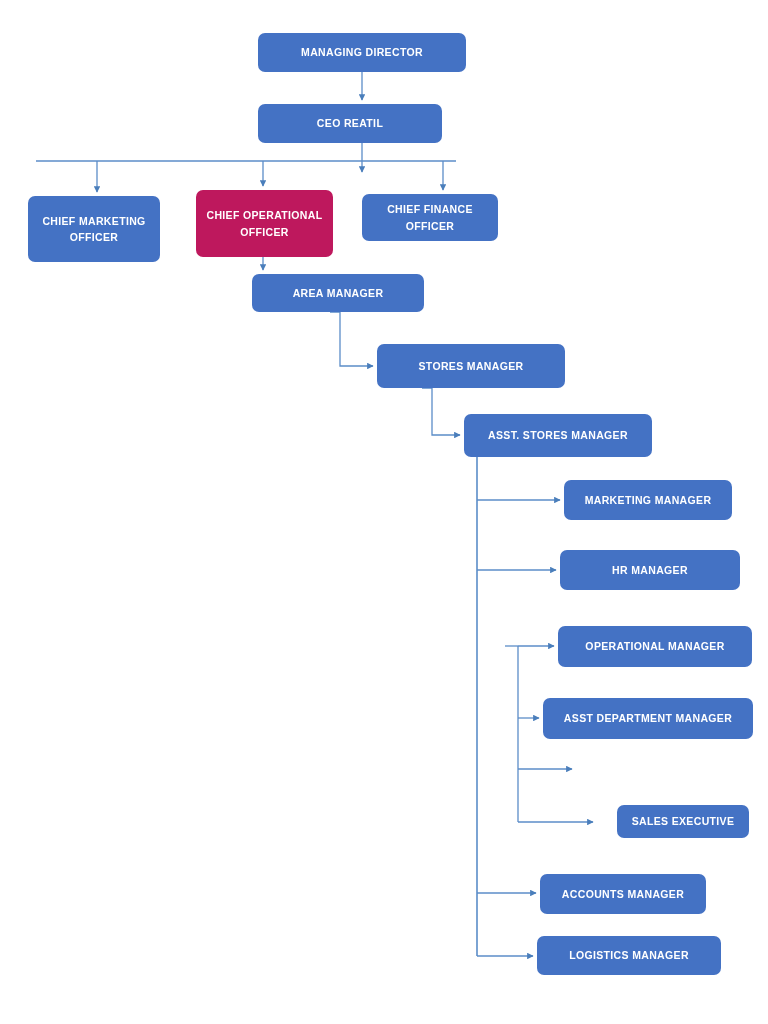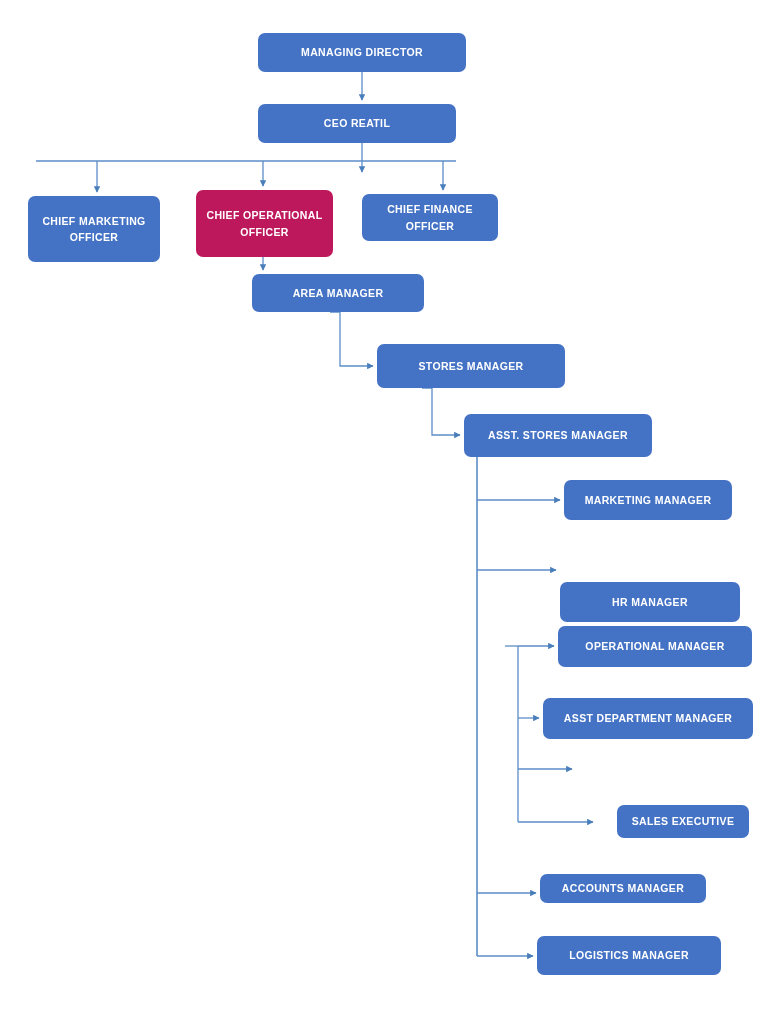--- a/index.html
+++ b/index.html
@@ -90,21 +90,21 @@
       <path d="M 518,646 L 554,646"></path>
       <path d="M 518,718 L 539,718"></path>
       <path d="M 518,769 L 572,769"></path>
       <path d="M 518,822 L 593,822"></path>
     </g>
   </svg>
 
   <div class="node" style="left: 258px; top: 33px; width: 208px; height: 39px; background: rgb(68, 114, 196); color: rgb(255, 255, 255);">
     <span class="label" style="white-space: nowrap;">MANAGING DIRECTOR</span>
   </div>
-  <div class="node" style="left: 258px; top: 104px; width: 198px; height: 39px; background: rgb(68, 114, 196); color: rgb(255, 255, 255);">
+  <div class="node" style="left: 258px; top: 104px; width: 184px; height: 39px; background: rgb(68, 114, 196); color: rgb(255, 255, 255);">
     <span class="label" style="white-space: nowrap;">CEO REATIL</span>
   </div>
   <div class="node" style="left: 28px; top: 196px; width: 132px; height: 66px; background: rgb(68, 114, 196); color: rgb(255, 255, 255); align-items: center;">
     <span class="label" style="white-space: normal;">CHIEF MARKETING OFFICER</span>
   </div>
   <div class="node" style="left: 196px; top: 190px; width: 137px; height: 67px; background: #be185d; color: rgb(255, 255, 255);">
     <span class="label" style="white-space: normal;">CHIEF OPERATIONAL OFFICER</span>
   </div>
   <div class="node" style="left: 362px; top: 194px; width: 136px; height: 47px; background: rgb(68, 114, 196); color: rgb(255, 255, 255);">
     <span class="label" style="white-space: normal;">CHIEF FINANCE OFFICER</span>
@@ -114,32 +114,32 @@
   </div>
   <div class="node" style="left: 377px; top: 344px; width: 188px; height: 44px; background: rgb(68, 114, 196); color: rgb(255, 255, 255);">
     <span class="label" style="white-space: nowrap;">STORES MANAGER</span>
   </div>
   <div class="node" style="left: 464px; top: 414px; width: 188px; height: 43px; background: rgb(68, 114, 196); color: rgb(255, 255, 255);">
     <span class="label" style="white-space: nowrap;">ASST. STORES MANAGER</span>
   </div>
   <div class="node" style="left: 564px; top: 480px; width: 168px; height: 40px; background: rgb(68, 114, 196); color: rgb(255, 255, 255);">
     <span class="label" style="white-space: nowrap;">MARKETING MANAGER</span>
   </div>
-  <div class="node" style="left: 560px; top: 582px; width: 180px; height: 40px; background: rgb(68, 114, 196); color: rgb(255, 255, 255);">
+  <div class="node" style="left: 560px; top: 550px; width: 180px; height: 40px; background: rgb(68, 114, 196); color: rgb(255, 255, 255);">
     <span class="label" style="white-space: nowrap;">HR MANAGER</span>
   </div>
   <div class="node" style="left: 558px; top: 626px; width: 194px; height: 41px; background: rgb(68, 114, 196); color: rgb(255, 255, 255);">
     <span class="label" style="white-space: nowrap;">OPERATIONAL MANAGER</span>
   </div>
   <div class="node" style="left: 543px; top: 698px; width: 210px; height: 41px; background: rgb(68, 114, 196); color: rgb(255, 255, 255);">
     <span class="label" style="white-space: nowrap;">ASST DEPARTMENT MANAGER</span>
   </div>
   <div class="node" style="left: 597px; top: 805px; width: 132px; height: 33px; background: rgb(68, 114, 196); color: rgb(255, 255, 255); margin-left: 20px;">
     <span class="label" style="white-space: nowrap;">SALES EXECUTIVE</span>
   </div>
-  <div class="node" style="left: 540px; top: 874px; width: 166px; height: 29px; background: rgb(68, 114, 196); color: rgb(255, 255, 255); align-items: center;">
+  <div class="node" style="left: 540px; top: 874px; width: 166px; height: 40px; background: rgb(68, 114, 196); color: rgb(255, 255, 255); align-items: center;">
     <span class="label" style="white-space: nowrap;">ACCOUNTS MANAGER</span>
   </div>
   <div class="node" style="left: 537px; top: 936px; width: 184px; height: 39px; background: rgb(68, 114, 196); color: rgb(255, 255, 255);">
     <span class="label" style="white-space: nowrap;">LOGISTICS MANAGER</span>
   </div>
 
 </div>
 
 </body></html>

